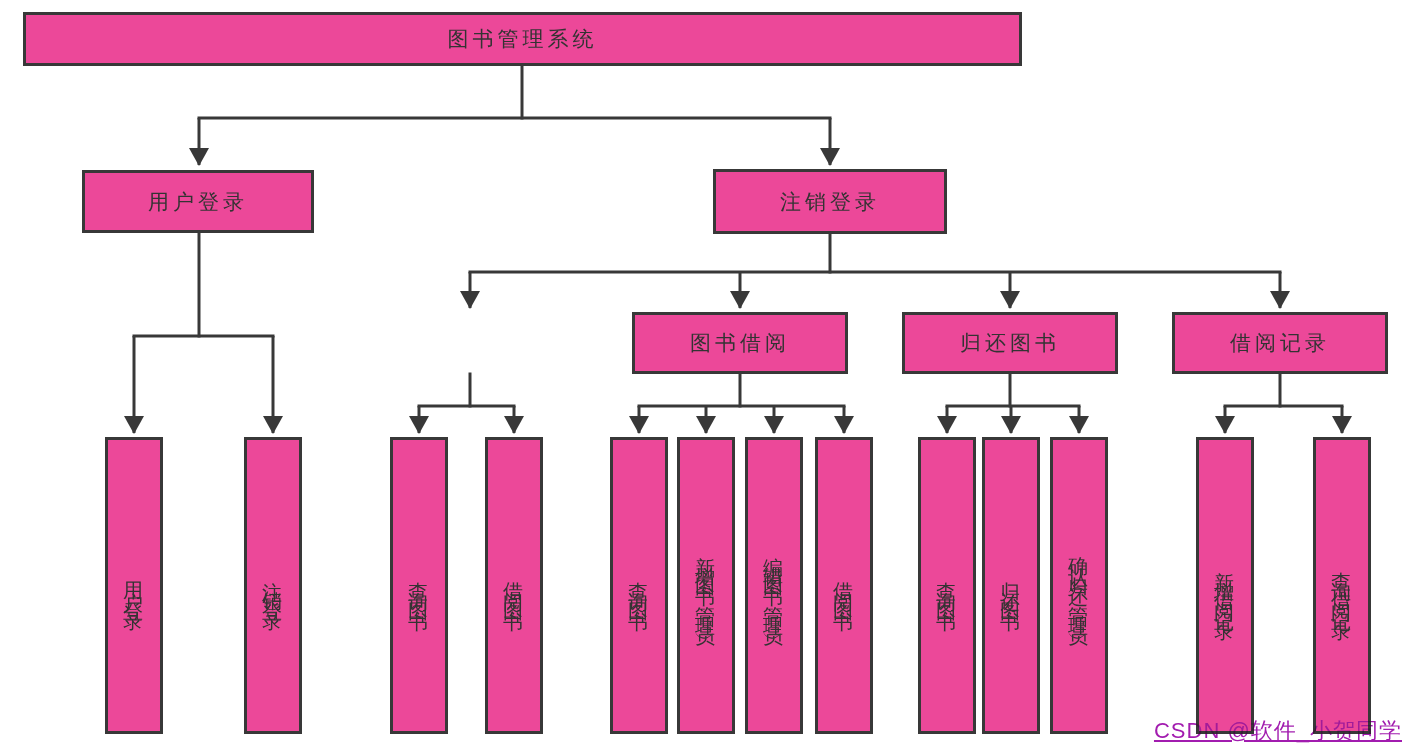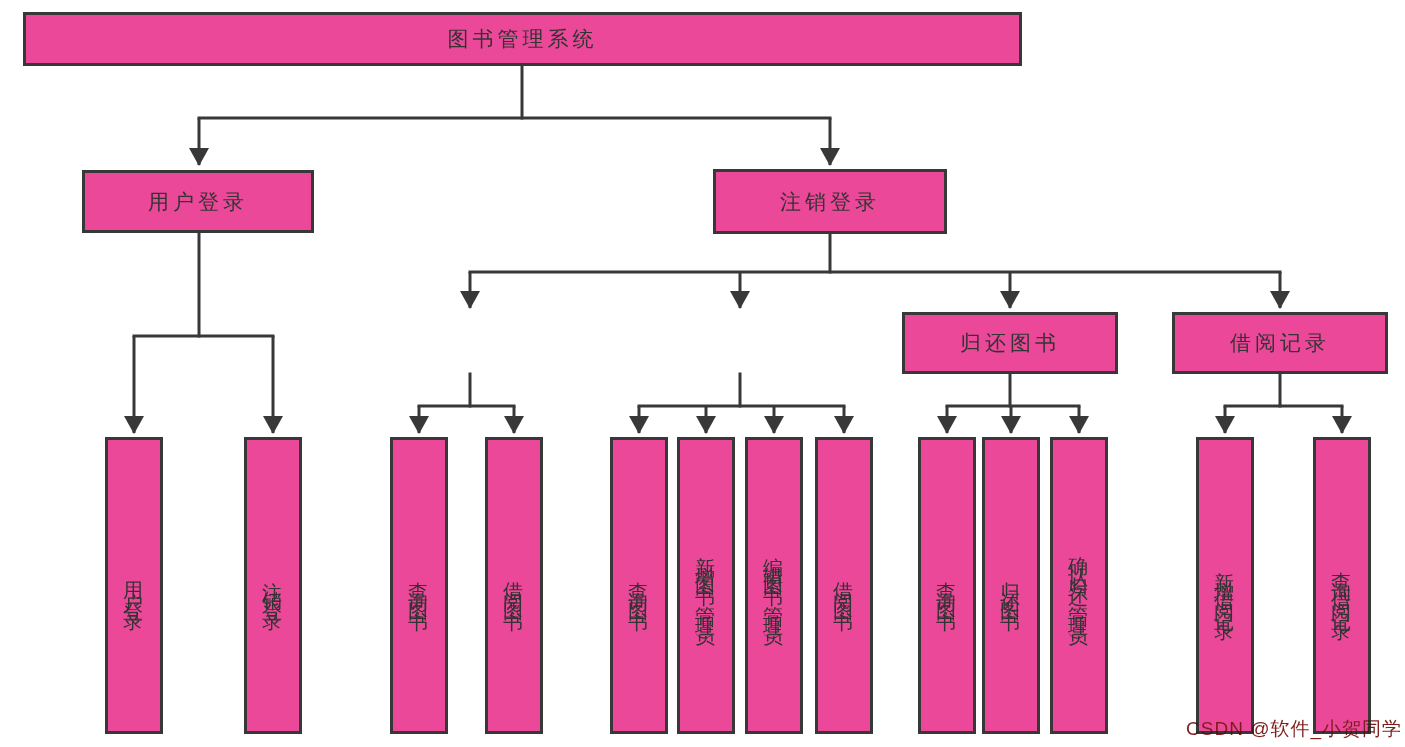--- a/index.html
+++ b/index.html
@@ -19,22 +19,22 @@
   .l2a{left:82px;top:170px;width:232px;height:63px;}
   .l2b{left:713px;top:169px;width:234px;height:65px;}
   .l3{top:312px;width:216px;height:62px;}
   .leaf{top:437px;width:58px;height:297px;}
   .vlabel{
     writing-mode:vertical-rl;text-orientation:mixed;
     font-size:20px;letter-spacing:10px;white-space:nowrap;color:#333333;
   }
   .watermark{
     position:absolute;top:716px;right:3px;z-index:3;
-    font-size:19px;letter-spacing:1px;color:#7f1d1d;
-    mix-blend-mode:darken;white-space:nowrap;
+    font-size:22px;letter-spacing:1px;color:#a21caf;
+    mix-blend-mode:darken;white-space:nowrap;text-decoration:underline;
   }
 </style>
 </head>
 <body>
 
 <div class="canvas">
 
   <svg class="lines" width="1405" height="747" viewBox="0 0 1405 747">
     <defs>
       <marker id="arrow" markerUnits="userSpaceOnUse" markerWidth="22" markerHeight="24" refX="17" refY="10" orient="auto">
@@ -86,20 +86,23 @@
     <span class="hlabel">图书管理系统</span>
   </div>
 
   <div class="node l2a">
     <span class="hlabel">用户登录</span>
   </div>
   <div class="node l2b">
     <span class="hlabel">注销登录</span>
   </div>
 
+  <div class="node l3" style="left:632px">
+    <span class="hlabel">图书借阅</span>
+  </div>
   <div class="node l3" style="left:902px">
     <span class="hlabel">归还图书</span>
   </div>
   <div class="node l3" style="left:1172px">
     <span class="hlabel">借阅记录</span>
   </div>
 
   <div class="node leaf" style="left:105px">
     <span class="vlabel">用户登录</span>
   </div>

